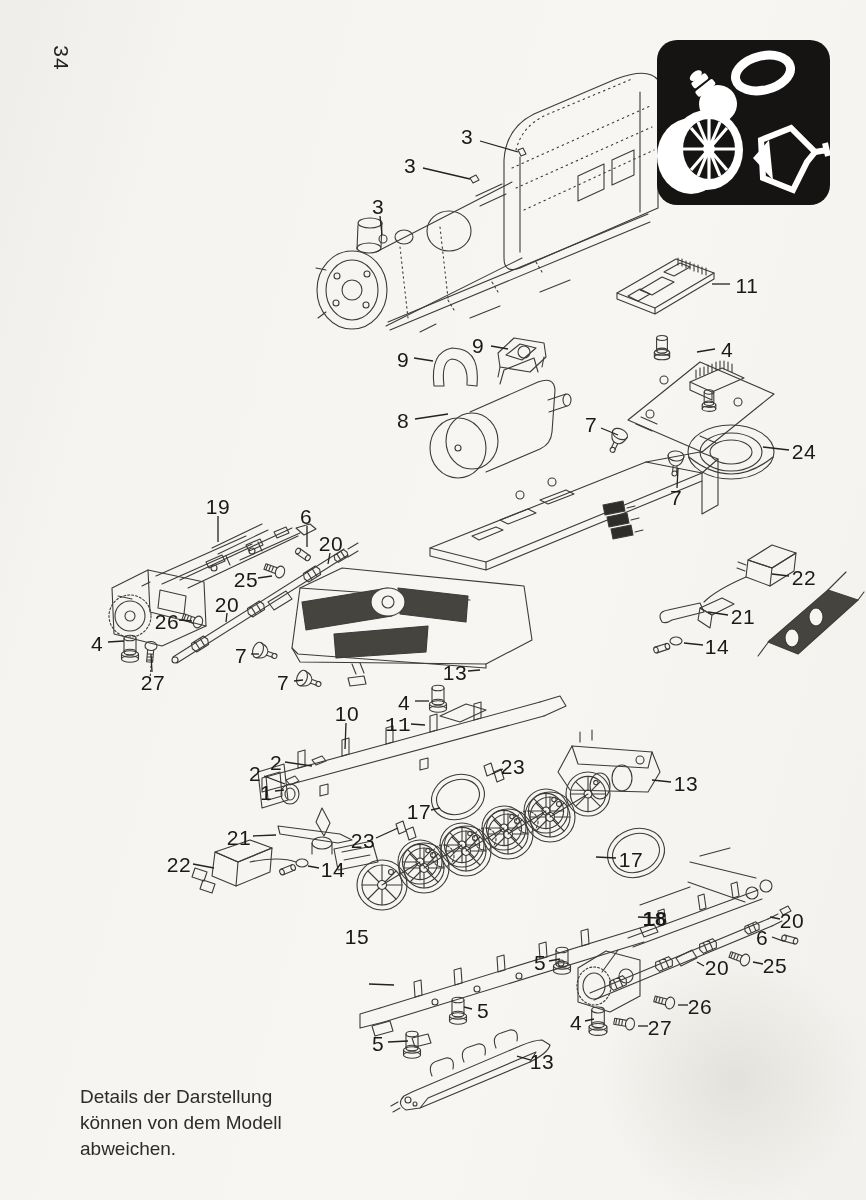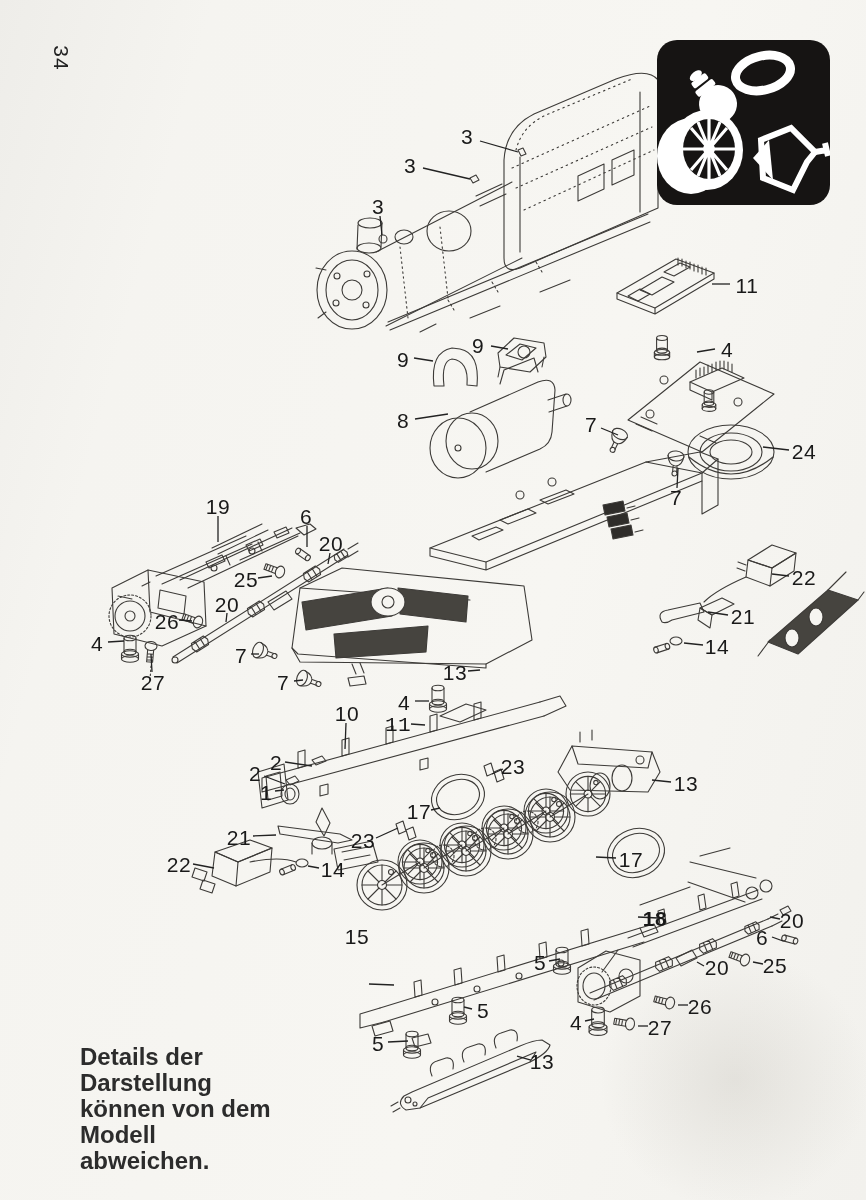--- a/index.html
+++ b/index.html
@@ -17,22 +17,22 @@
   }
   #art,#leaders{position:absolute;left:0;top:0;}
   #art *{vector-effect:non-scaling-stroke;}
   .callout{
     position:absolute;transform:translate(-50%,-50%);
     font:400 21px/1 "Liberation Sans",sans-serif;color:#191919;letter-spacing:.5px;
     white-space:nowrap;
   }
   #leaders line{stroke:#222;stroke-width:1.3px;}
   .caption{
-    position:absolute;left:80px;top:1044px;width:230px;
-    font-size:24px;line-height:26px;color:#2c2c2c;font-weight:bold;
+    position:absolute;left:80px;top:1084px;width:230px;
+    font-size:19px;line-height:26px;color:#2c2c2c;
   }
   .icon-box{position:absolute;left:657px;top:40px;}
 </style>
 </head>
 <body>
 
 <div id="page">
   <div class="smudge"></div>
 
   <div class="page-num">34</div>

